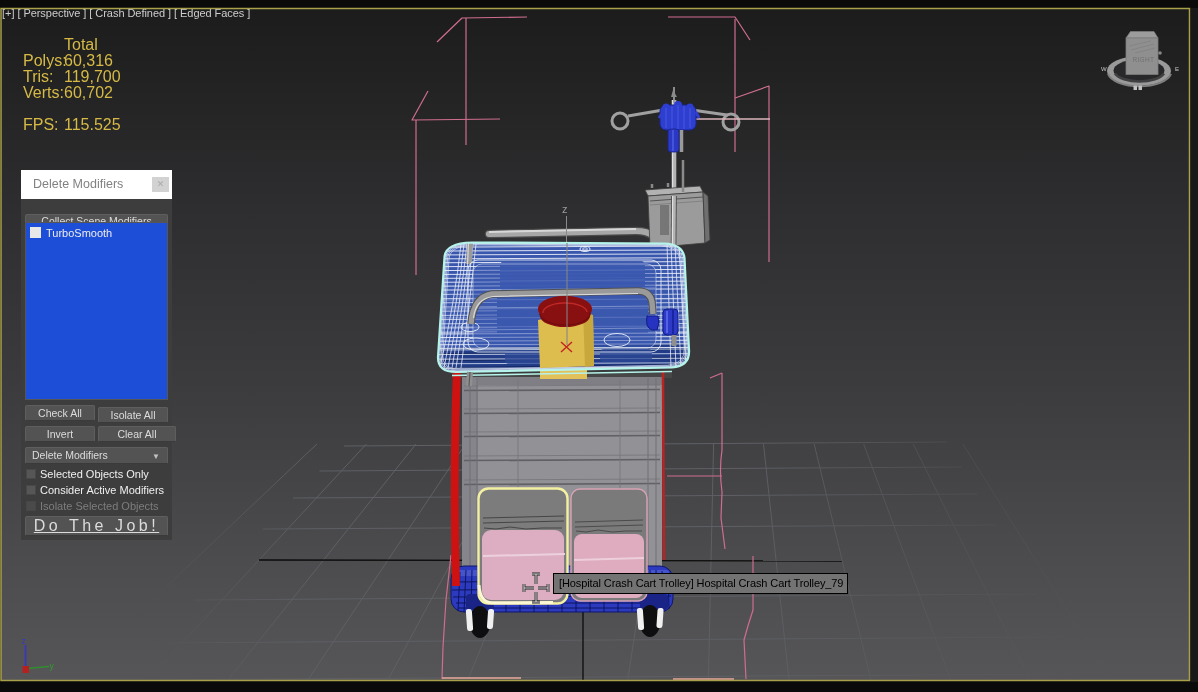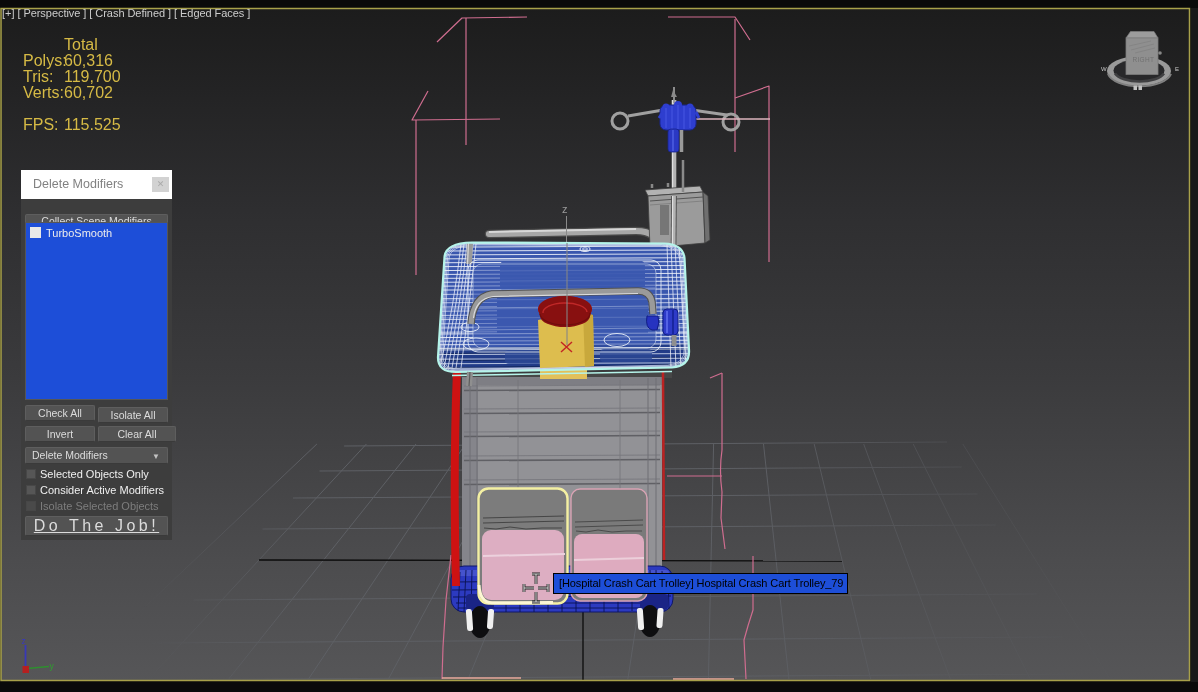--- a/index.html
+++ b/index.html
@@ -1,20 +1,20 @@
 <!DOCTYPE html>
 <html><head><meta charset="utf-8"><style>
 html,body{margin:0;padding:0;background:#060606;width:1198px;height:692px;overflow:hidden;
  font-family:"Liberation Sans",sans-serif;}
 #stage{position:relative;width:1198px;height:692px;}
 .abs{position:absolute;}
 #vplabel{left:2px;top:7px;color:#cdcdcd;font-size:11px;white-space:pre;letter-spacing:-0.05px;}
 #stats{left:23px;top:37px;color:#d6ba45;font-size:16px;line-height:16px;}
 #stats .v{position:absolute;left:41px;}
-#tooltip{left:553px;top:573px;width:295px;height:21px;background:#1d4ed8;border:1px solid #000;
+#tooltip{left:553px;top:573px;width:295px;height:21px;background:#737373;border:1px solid #000;
  box-sizing:border-box;color:#000;font-size:11px;line-height:19px;padding-left:5px;letter-spacing:-0.1px;white-space:nowrap;overflow:hidden;}
 #dlg{left:21px;top:170px;width:151px;height:370px;background:#3d3d3d;box-sizing:border-box;}
 #dlg .title{position:absolute;left:0;top:0;width:100%;height:29px;background:#fff;}
 #dlg .title span{position:absolute;left:12px;top:7px;color:#818181;font-size:12.5px;}
 #dlg .close{position:absolute;right:3px;top:7px;width:17px;height:15px;background:#d2d2d2;color:#aaa;
  font-size:9px;text-align:center;line-height:15px;}
 .btn{position:absolute;background:#535353;border:1px solid #5e5e5e;border-bottom-color:#3a3a3a;
  border-radius:2px;color:#dcdcdc;font-size:10.5px;text-align:center;box-sizing:border-box;}
 #dlg .list{position:absolute;left:4px;top:52px;width:143px;height:178px;background:#1d4ed8;border:1px solid #565656;box-sizing:border-box;}
 #dlg .cb{position:absolute;width:11px;height:11px;background:#e8e8e8;}

